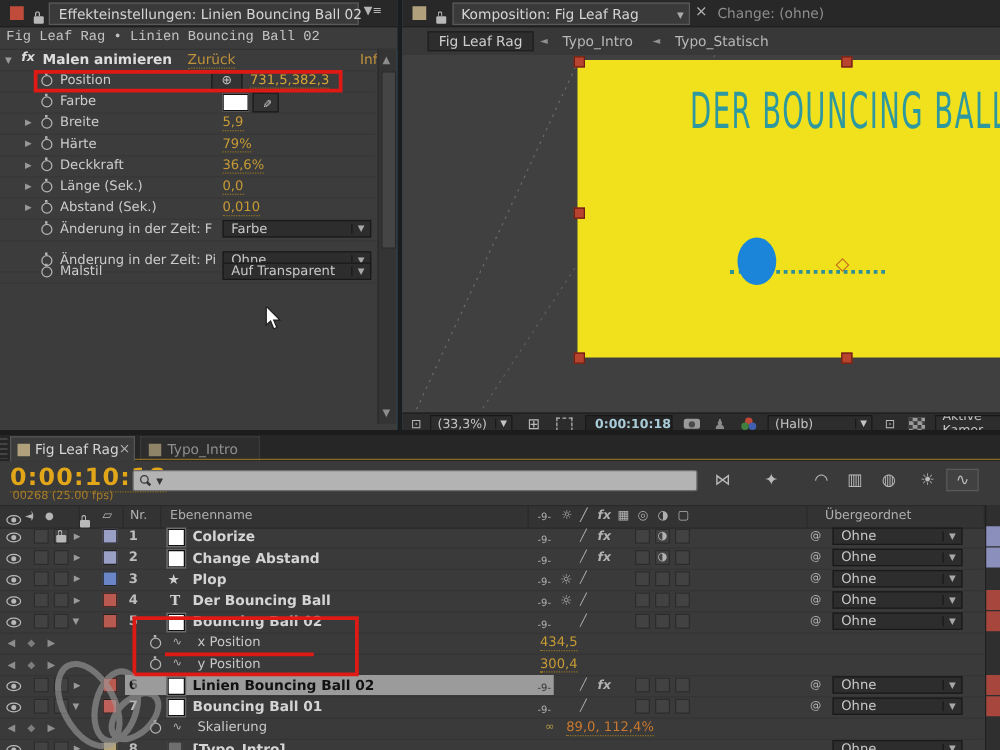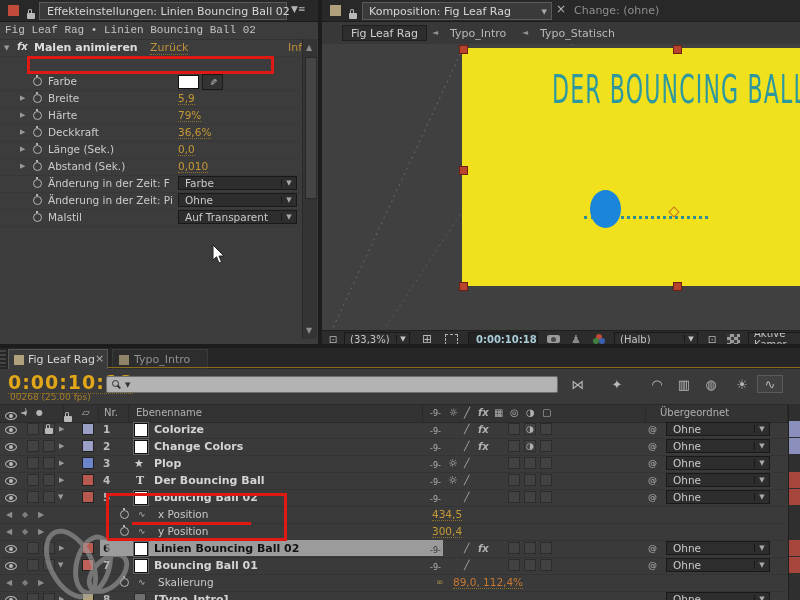--- a/index.html
+++ b/index.html
@@ -64,20 +64,26 @@
     </div>
 
     <div class="abs" style="left:0;top:39px;width:300px;height:17px;border-bottom:1px solid #373737;">
       <span class="abs" style="left:4px;top:5px;font-size:7px;color:#9a9a9a;">▼</span>
       <span class="abs fxi" style="left:17px;top:2px;color:#dddddd;">fx</span>
       <span class="abs" style="left:34px;top:2px;font-weight:bold;color:#dddddd;">Malen animieren</span>
       <span class="abs" style="left:150px;top:2px;color:#c0923a;border-bottom:1px dotted #8f6f25;">Zurück</span>
       <span class="abs" style="left:288px;top:2px;color:#c0923a;">Inf</span>
     </div>
 
+    <div class="erow" style="top:56px;">
+      <span class="stopw"></span>
+      <span class="elabel">Position</span>
+      <span style="left:169px;top:1px;width:23px;height:14px;background:#333;border:1px solid #1a1a1a;color:#c5c5c5;font-size:10px;text-align:center;line-height:13px;"><span>⊕</span></span>
+      <span class="val" style="left:200px;top:2px;color:#d8a637;">731,5,382,3</span>
+    </div>
     <div class="erow" style="top:73px;">
       <span class="stopw"></span>
       <span class="elabel">Farbe</span>
       <span style="left:178px;top:2px;width:19px;height:12px;background:#fff;border:1px solid #111;"></span>
       <span style="left:202px;top:1px;width:19px;height:14px;background:#333;border:1px solid #1a1a1a;text-align:center;"><span style="font-size:9px;color:#c5c5c5;display:inline-block;transform:rotate(90deg);">✎</span></span>
     </div>
     <div class="erow" style="top:90px;">
       <span class="earrow">▶</span>
       <span class="stopw"></span>
       <span class="elabel">Breite</span>
@@ -108,21 +114,21 @@
       <span class="val">0,010</span>
     </div>
     <div class="erow" style="top:175px;">
       <span class="stopw"></span>
       <span class="elabel">Änderung in der Zeit: F</span>
       <div class="dd" style="left:178px;top:1px;width:119px;">
         <span class="t">Farbe</span>
         <span class="a">▼</span>
       </div>
     </div>
-    <div class="erow" style="top:192px;">
+    <div class="erow" style="top:200px;">
       <span class="stopw"></span>
       <span class="elabel">Änderung in der Zeit: Pi</span>
       <div class="dd" style="left:178px;top:1px;width:119px;">
         <span class="t">Ohne</span>
         <span class="a">▼</span>
       </div>
     </div>
     <div class="erow" style="top:209px;">
       <span class="stopw"></span>
       <span class="elabel">Malstil</span>
@@ -315,21 +321,21 @@
     </div>
 
     <div class="trow" style="top:90px;">
       <span class="eye" style="left:5px;top:5px;"></span>
       <span class="tbox" style="left:27px;"></span>
       <span class="tbox" style="left:43px;"></span>
       <span class="xarrow" style="left:59px;">▶</span>
       <span class="lbl" style="left:82px;background:#9a9fc6;"></span>
       <span class="nr" style="left:103px;">2</span>
       <span class="lswatch abs" style="left:134px;"></span>
-      <span class="lname" style="left:154px;">Change Colors</span>
+      <span class="lname" style="left:154px;">Change Abstand</span>
       <span class="swg" style="left:430px;font-size:8px;top:4px;">-9-</span>
       <span class="swg" style="left:464px;">╱</span>
       <span class="swg fxi" style="left:478px;">fx</span>
       <span class="tbox" style="left:508px;"></span>
       <span class="tbox" style="left:524px;"></span>
       <span class="tbox" style="left:540px;"></span>
       <span class="swg" style="left:526px;">◑</span>
       <span class="swg" style="left:648px;">@</span>
       <div class="dd" style="left:666px;top:1px;width:104px;">
           <span class="t">Ohne</span>

